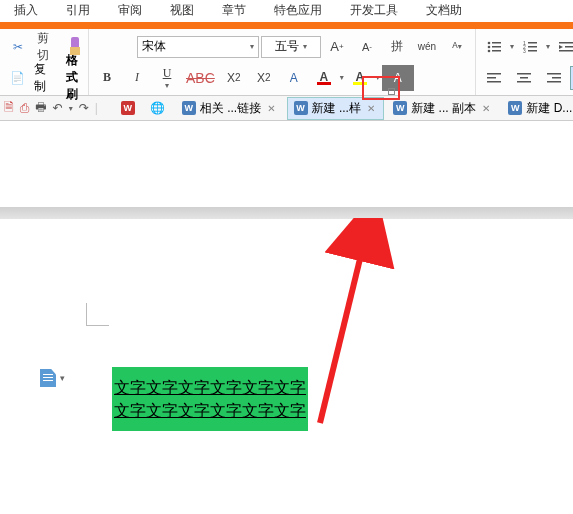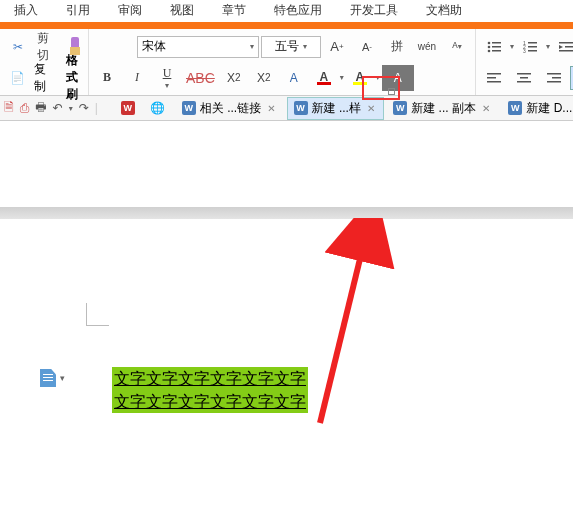--- a/index.html
+++ b/index.html
@@ -138,22 +138,22 @@
   }
   .doc-icon::after{
     content:""; position:absolute; left:3px; top:5px; right:3px; height:1px; background:#fff;
     box-shadow: 0 3px 0 #fff, 0 6px 0 #fff;
   }
   .dropdown-caret {
     position:absolute; top:252px; left:60px; font-size:9px; color:#666;
   }
   .text-sel {
     position:absolute; top:246px; left:112px;
-    background:#84cc16;
-    padding:0 2px;
+    background:#22c55e;
+    padding:9px 2px;
     line-height:1.45;
   }
   .text-sel .line {
     text-decoration: underline;
     font-family: SimSun, serif;
     font-size:16px;
     letter-spacing:0;
   }
   
   .arrow {

